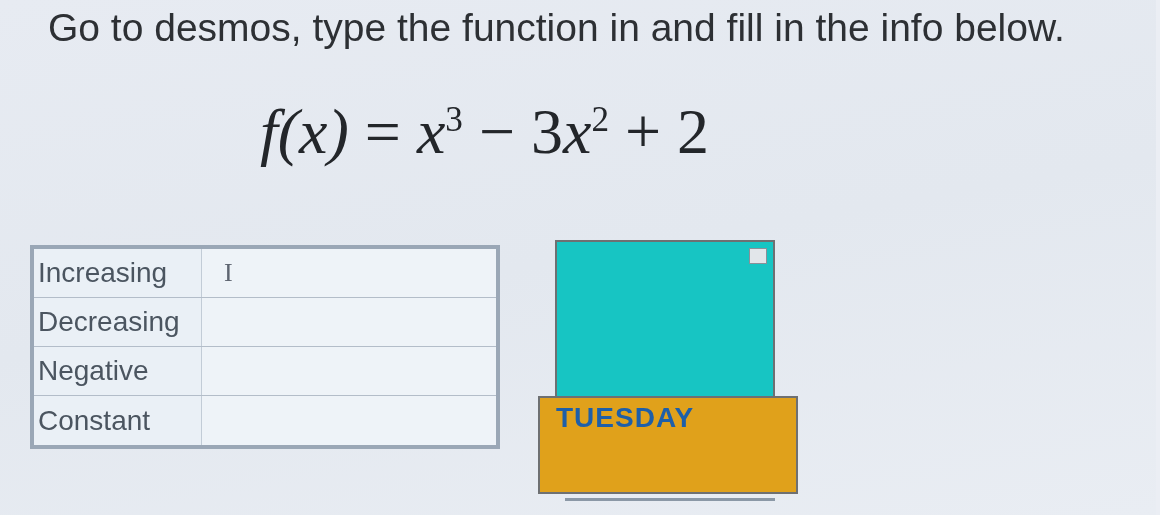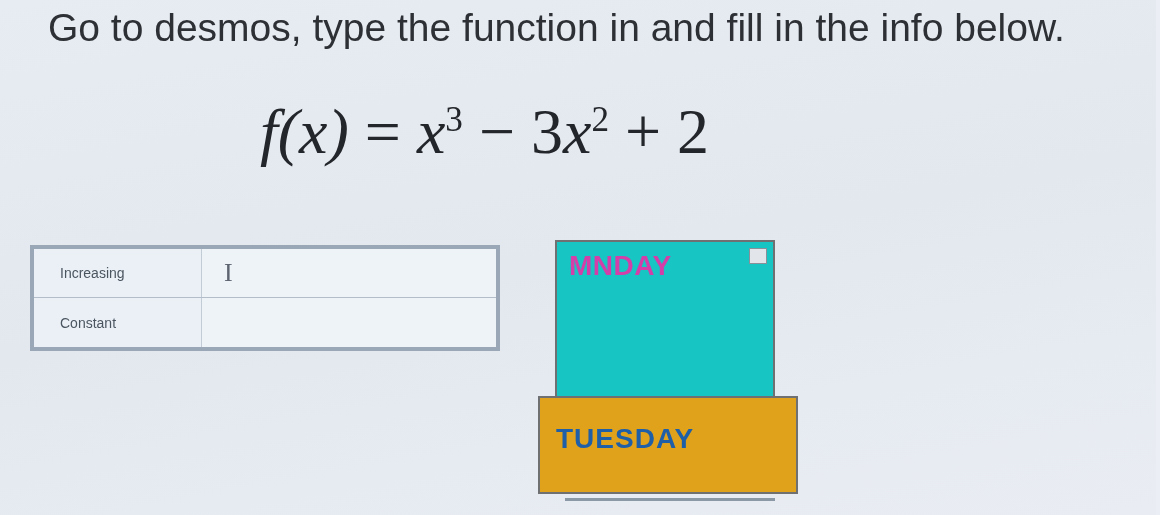--- a/index.html
+++ b/index.html
@@ -48,22 +48,22 @@
     display: flex;
     height: 49px;
     border-bottom: 1px solid #b3bdc9;
   }
   .row:last-child { border-bottom: none; }
   .label-cell {
     width: 168px;
     border-right: 1px solid #c2ccd7;
     display: flex;
     align-items: center;
-    padding-left: 26px;
-    font-size: 14px;
+    padding-left: 4px;
+    font-size: 28px;
     color: #4b5560;
     background: #eaf0f6;
   }
   .val-cell {
     flex: 1;
     display: flex;
     align-items: center;
     padding-left: 22px;
     font-family: "Times New Roman", serif;
     font-size: 26px;
@@ -90,21 +90,21 @@
     width: 18px; height: 16px;
     background: #e2e6ea;
     border: 1px solid #8a9099;
   }
   .tuesday-card {
     position: absolute;
     left: 538px; top: 396px;
     width: 260px; height: 98px;
     background: #e0a11b;
     border: 2px solid #6e7072;
-    padding: 25px 16px;
+    padding: 4px 16px;
     color: #1e5fa8;
     font-weight: 700;
     font-size: 28px;
     letter-spacing: 1px;
     font-family: Arial, sans-serif;
   }
   .bottom-line {
     position: absolute;
     left: 565px; top: 498px;
     width: 210px; height: 3px;
@@ -133,27 +133,34 @@
     <span> </span>
     <span class="num">2</span>
   </div>
 
   <div class="table">
     <div class="row">
       <div class="label-cell">Increasing</div>
       <div class="val-cell">I</div>
     </div>
     <div class="row">
+      <div class="label-cell">Decreasing</div>
+      <div class="val-cell"></div>
+    </div>
+    <div class="row">
+      <div class="label-cell">Negative</div>
+      <div class="val-cell"></div>
+    </div>
+    <div class="row">
       <div class="label-cell">Constant</div>
       <div class="val-cell"></div>
     </div>
   </div>
 
   <div class="monday-card">
-    <span>MNDAY</span>
     <span class="tab"></span>
   </div>
 
   <div class="tuesday-card">
     <span>TUESDAY</span>
   </div>
 
   <div class="bottom-line"></div>
 
 </div>

